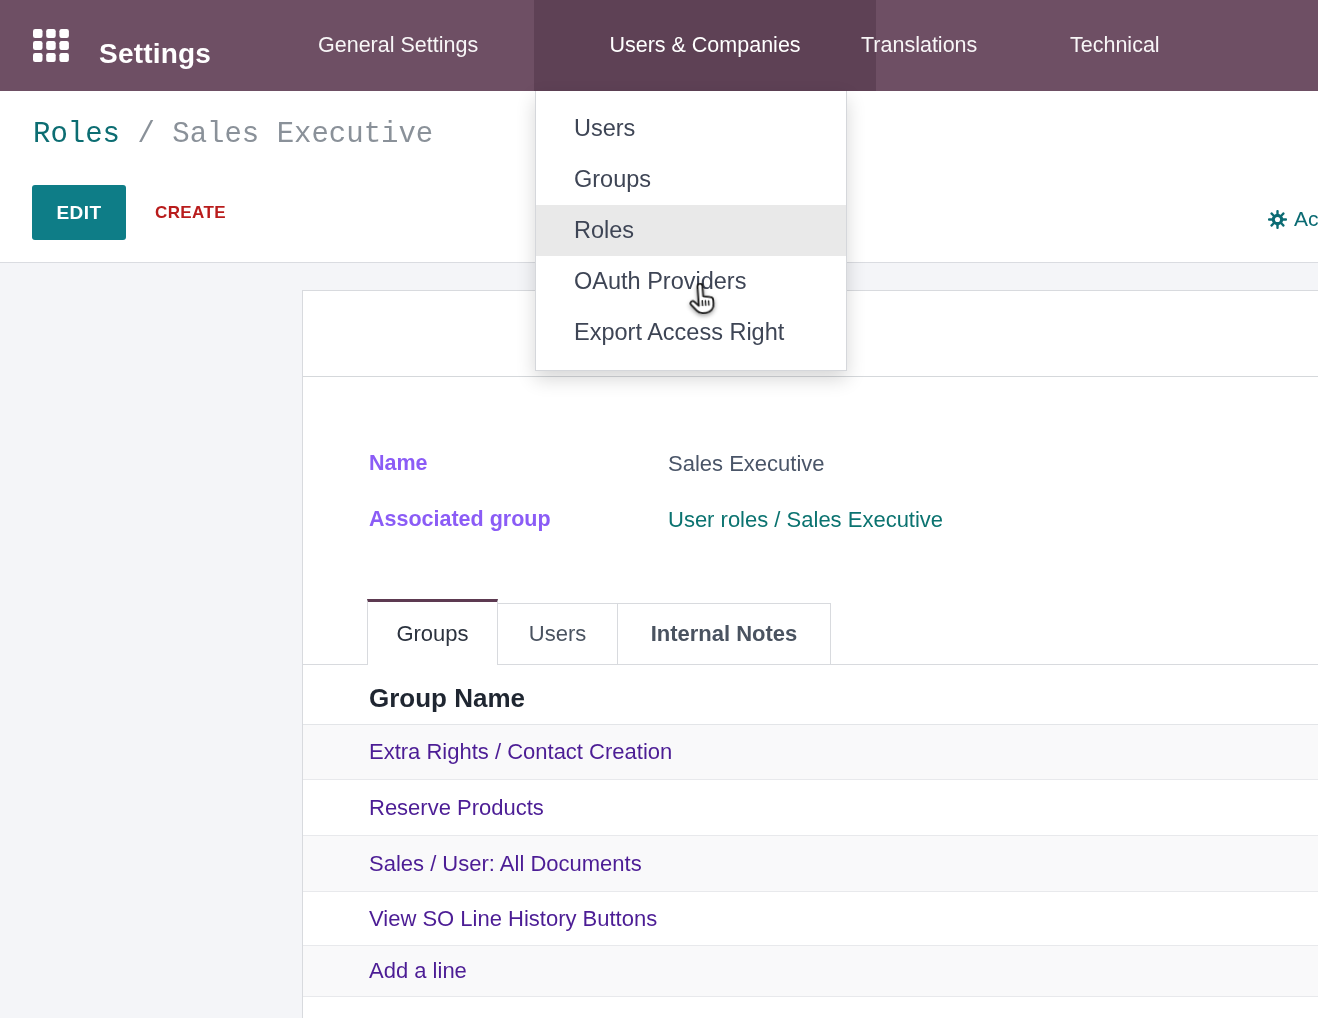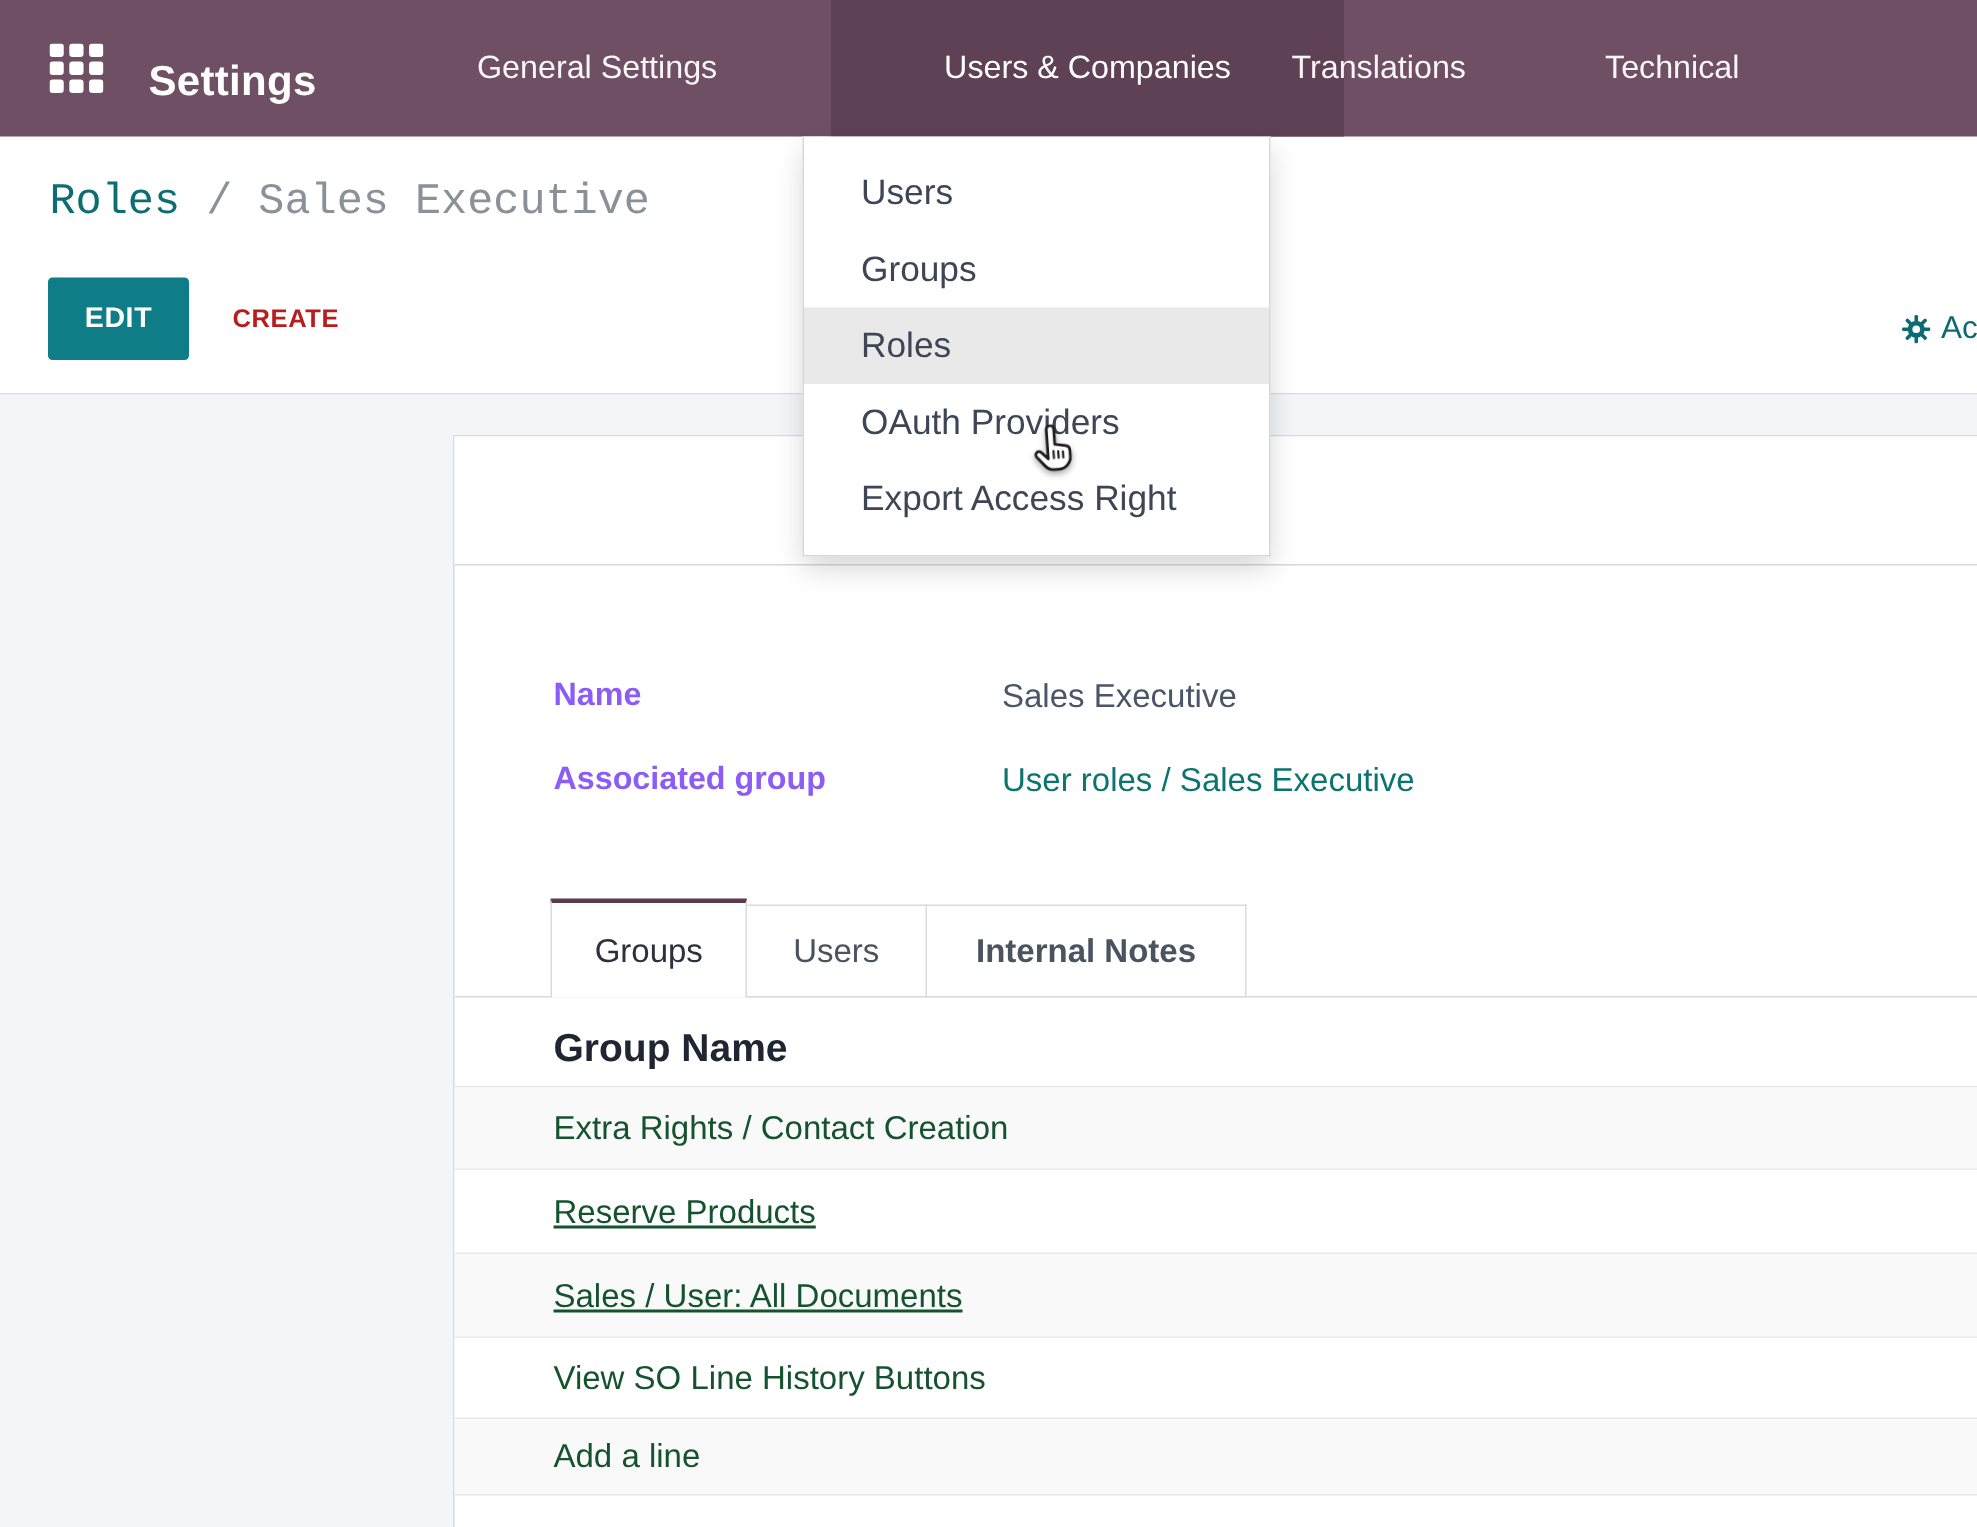--- a/index.html
+++ b/index.html
@@ -8,21 +8,21 @@
   .page { position:relative; width:1318px; height:1018px; overflow:hidden; }
 
   
   .navbar { position:absolute; left:0; top:0; width:1318px; height:91px; background:#6e4f64; z-index:70; }
   .apps-icon { position:absolute; left:33px; top:29px; width:36px; height:33px; cursor:pointer; }
   .brand { position:absolute; left:99px; top:0; height:107px; display:flex; align-items:center;
            color:#fff; font-size:28px; font-weight:700; letter-spacing:.2px; cursor:pointer; }
   .nav-item { position:absolute; top:0; height:91px; display:flex; align-items:center;
               color:rgba(255,255,255,.95); font-size:21.5px; cursor:pointer; white-space:nowrap; }
   .nav-general { left:318px; }
-  .nav-users { left:554px; width:342px; justify-content:center; background:#5e4155; color:#fff; }
+  .nav-users { left:534px; width:342px; justify-content:center; background:#5e4155; color:#fff; }
   .nav-translations { left:861px; }
   .nav-technical { left:1070px; }
 
   
   .control-panel { position:absolute; left:0; top:91px; width:1318px; height:172px;
                    background:#fff; border-bottom:1px solid #dadce1; }
   .breadcrumb { position:absolute; left:33px; top:27px; font-size:29px; white-space:nowrap;font-family:Liberation Mono, monospace; }
   .bc-parent { color:#0c6d72; cursor:pointer; }
   .bc-sep, .bc-current { color:#8a9199; }
   .btn-edit { position:absolute; left:32px; top:94px; width:94px; height:55px;
@@ -54,24 +54,24 @@
          border:1px solid #d8dade; border-left:none; height:62px; font-size:22px;
          color:#4a5360; cursor:pointer; }
   .tab.first { border-left:1px solid #d8dade; }
   .tab.active { height:66px; border-top:3px solid #5d3a51; border-bottom:none; color:#2b323e; }
   .tab-groups { width:131px; } .tab-users { width:120px; } .tab-notes { width:213px;font-weight:bold; }
   .tab-line { position:absolute; left:0; top:373px; width:100%; height:0; border-bottom:1px solid #d8dade; }
 
   
   .table-header { position:absolute; left:66px; top:392px; font-size:26px; font-weight:700; color:#1f2631; }
   .rows { position:absolute; left:0; top:433px; width:100%; border-top:1px solid #e3e5e8; }
-  .g-row { display:flex; align-items:center; padding-left:66px; font-size:22px; color:#14532d;
+  .g-row { display:flex; align-items:center; padding-left:66px; font-size:22px; color:#4c1d95;
            border-bottom:1px solid #e8e9ec; cursor:pointer; background:#fff; }
   .g-row.alt { background:#f9f9fa; }
-  .h55 { height:55px; } .h56 { height:56px;text-decoration:underline; } .h54 { height:54px; }
+  .h55 { height:55px; } .h56 { height:56px; } .h54 { height:54px; }
   .add-line { height:51px; }
 
   
   .dropdown { position:absolute; left:535px; top:91px; width:312px; background:#fff;
               border:1px solid #d5d7db; border-top:none; box-shadow:0 8px 18px rgba(0,0,0,.16);
               padding:12px 0; z-index:80; }
   .menu-item { height:51px; display:flex; align-items:center; padding-left:38px;
                font-size:23.5px; color:#3e4555; cursor:pointer; white-space:nowrap; }
   .menu-item.hl { background:#e9e9e9; }
   .cursor-hand { position:absolute; left:150px; top:192px; width:32px; height:34px;

